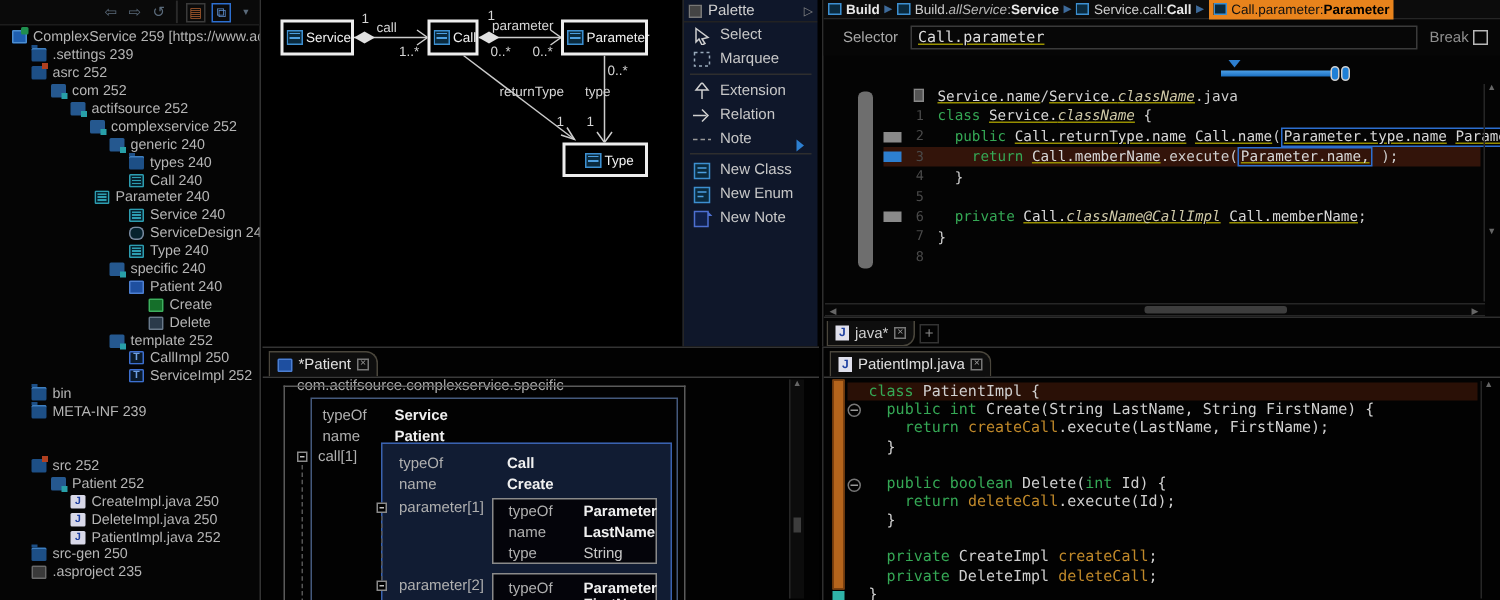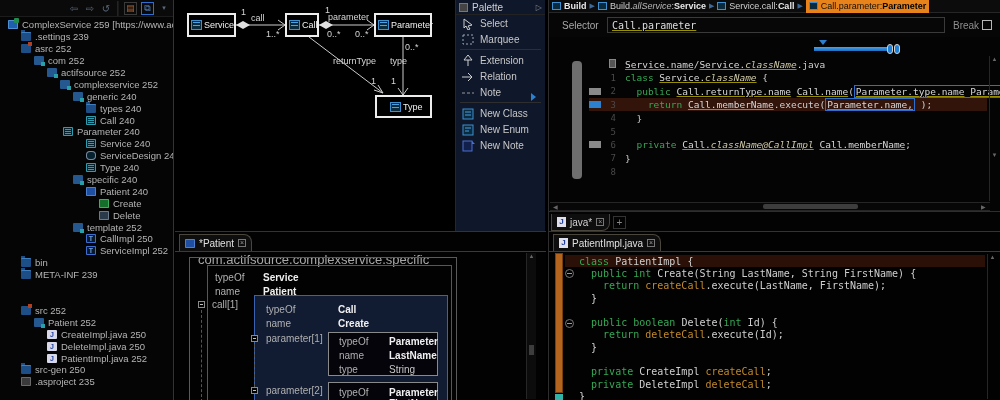--- a/index.html
+++ b/index.html
@@ -85,21 +85,21 @@
 .harrow{position:absolute;top:203px;color:#666;font-size:6px}
 #rtabs{position:absolute;left:0;top:211px;width:452px;height:20px;background:#030303;border-top:1px solid #2e2e2e}
 .etab{position:absolute;left:2px;top:2px;height:17px;display:flex;align-items:center;gap:4px;padding:0 5px;border:1px solid #4a463c;border-top:none;border-radius:0 0 8px 0;background:#0e0e0e;font-size:10px;color:#d0d0d0}
 .jico{width:9px;height:10px;background:#e0e0ec;color:#1e3fa0;font-size:8px;font-weight:bold;line-height:10px;text-align:center}
 .xclose{width:8px;height:8px;border:1px solid #777;color:#999;font-size:7px;line-height:6px;text-align:center}
 #plus{position:absolute;left:64px;top:4px;width:13px;height:13px;border:1px solid #333;color:#888;font-size:10px;line-height:11px;text-align:center}
 
 #patient{left:175px;top:231px;width:371px;height:169px;background:#020202;border-top:1px solid #333}
 .ttab{position:absolute;left:4px;top:2px;height:17px;display:flex;align-items:center;gap:4px;padding:0 5px;border:1px solid #4a463c;border-bottom:none;border-radius:0 8px 0 0;background:#0e0e0e;font-size:10px;color:#e0e0e0}
 .tabline{position:absolute;left:0;top:19px;width:100%;border-top:1px solid #3a3a3a}
-#grouplab{position:absolute;left:20px;top:20px;background:#020202;padding:0 3px;font-size:13px;color:#a8a8a8}
+#grouplab{position:absolute;left:20px;top:20px;background:#020202;padding:0 3px;font-size:10px;color:#a8a8a8}
 #groupbox{position:absolute;left:14px;top:25px;width:268px;height:150px;border:1px solid #5a5a5a;border-bottom:none}
 #instbox{position:absolute;left:32px;top:33px;width:245px;height:140px;border:1px solid #44597c}
 .prow{position:absolute;font-size:10px;white-space:nowrap}
 .prow .lab{color:#b0b0b0}
 .prow .val{position:absolute;font-weight:bold;color:#f0f0f0}
 .prow .val.n{font-weight:normal;color:#c8c8c8}
 .expander{position:absolute;width:7px;height:7px;border:1px solid #8a8a8a;background:#000}
 .expander::after{content:"";position:absolute;left:1px;top:2px;width:3px;height:1px;background:#c0c0c0}
 #callbox{position:absolute;left:79px;top:63px;width:194px;height:115px;background:#111c33;border:1px solid #3a62b0}
 .parambox{position:absolute;left:153px;width:110px;background:#04040a;border:1px solid #8a8a8a}

